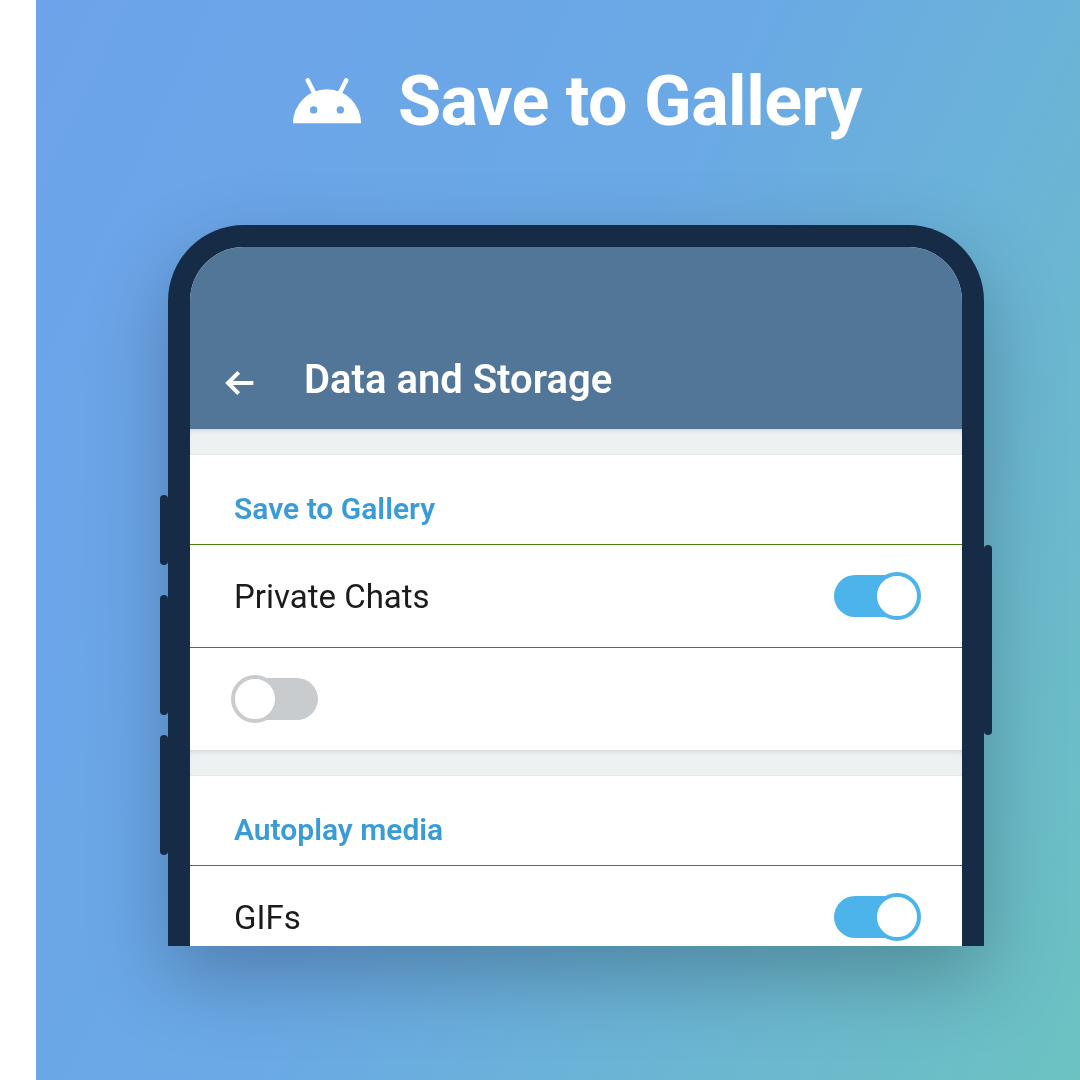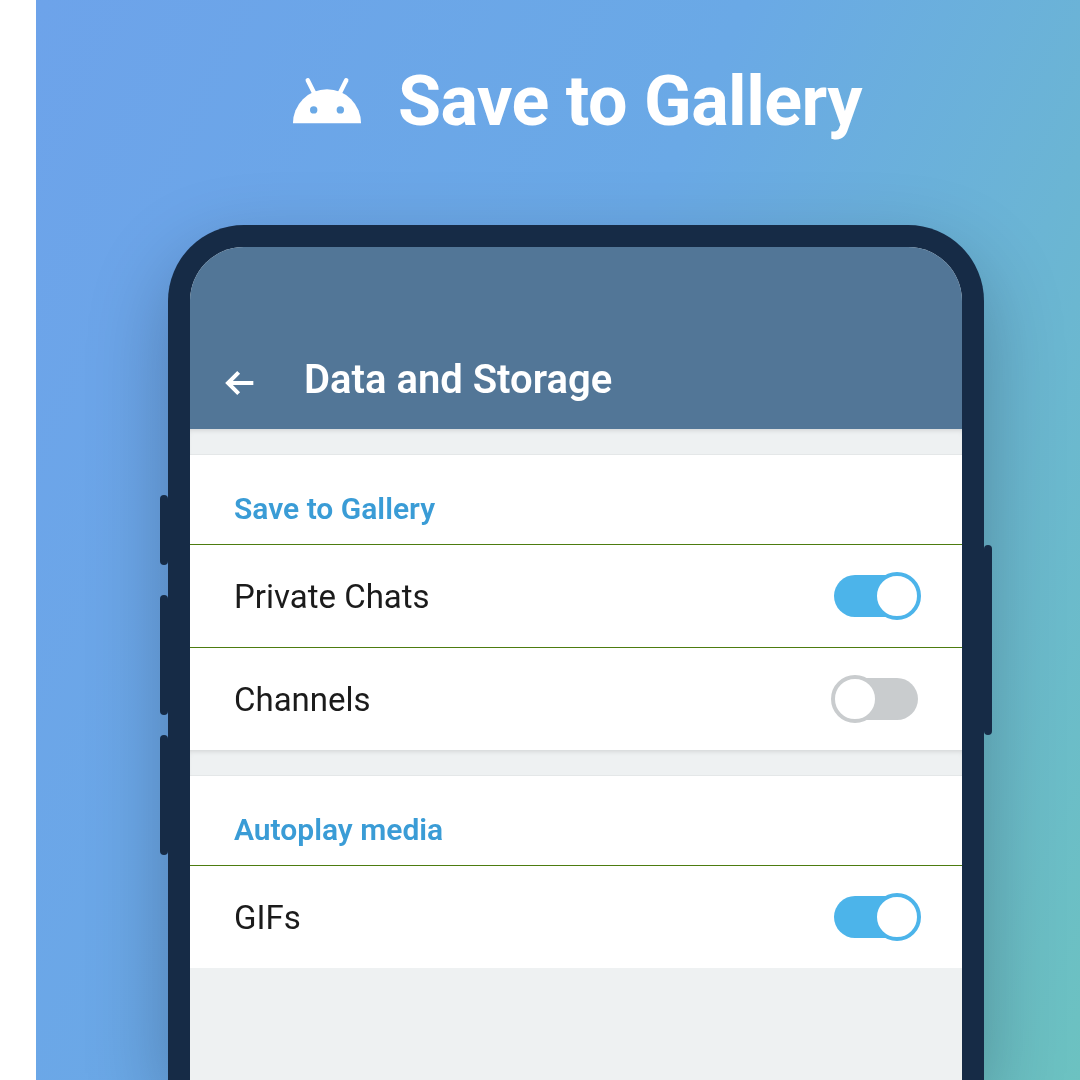--- a/index.html
+++ b/index.html
@@ -1,20 +1,20 @@
 <!DOCTYPE html>
 <html><head>
 <meta charset="utf-8">
 <style>
   html,body{margin:0;padding:0;width:1080px;height:1080px;overflow:hidden;font-family:-apple-system,BlinkMacSystemFont,"Segoe UI",Roboto,Helvetica,Arial,sans-serif;}
   .bg{width:1080px;height:1080px;background:linear-gradient(115deg,#6da3ea 0%,#6aa9e6 45%,#6cc3bf 100%);position:relative;margin-left:36px;}
   .header{position:absolute;top:60px;left:0;right:0;display:flex;align-items:center;justify-content:center;gap:34px;}
   .header .android-icon{width:74px;height:60px;fill:#fff;}
   .header .title{color:#fff;font-size:70px;font-weight:700;letter-spacing:-0.5px;}
-  .phone{position:absolute;left:132px;top:225px;width:816px;height:855px;border-radius:76px 76px 0 0;background:#162b46;box-shadow:0 30px 80px rgba(0,0,0,0.25);}
+  .phone{position:absolute;left:132px;top:225px;width:816px;height:721px;border-radius:76px 76px 0 0;background:#162b46;box-shadow:0 30px 80px rgba(0,0,0,0.25);}
   .phone-inner{position:absolute;left:22px;top:22px;right:22px;bottom:0;border-radius:54px 54px 0 0;overflow:hidden;background:#eef1f2;}
   .side-btn{position:absolute;background:#162b46;border-radius:6px;}
   .side-left1{left:-8px;top:270px;width:8px;height:70px;}
   .side-left2{left:-8px;top:370px;width:8px;height:120px;}
   .side-left3{left:-8px;top:510px;width:8px;height:120px;}
   .side-right{right:-8px;top:320px;width:8px;height:190px;}
   .appbar{height:182px;background:#527697;display:flex;align-items:flex-end;padding:0 30px 26px 30px;box-sizing:border-box;gap:44px;}
   .appbar .back{width:40px;height:40px;display:flex;align-items:center;justify-content:center;}
   .appbar .back svg{stroke:#fff;stroke-width:3;fill:none;width:32px;height:32px;}
   .appbar-title{color:#fff;font-size:40px;font-weight:600;}
@@ -71,21 +71,20 @@
 
         <div class="row">
           <div class="row-label">Private Chats</div>
           <div class="toggle on">
               <div class="knob"></div>
             </div>
         </div>
 
 
         <div class="row">
-          <div class="row-label">Channels</div>
           <div class="toggle off">
               <div class="knob"></div>
             </div>
         </div>
       </div>
 
       <div class="sep"></div>
 
       <div class="section">
         <div class="section-title">Autoplay media</div>

